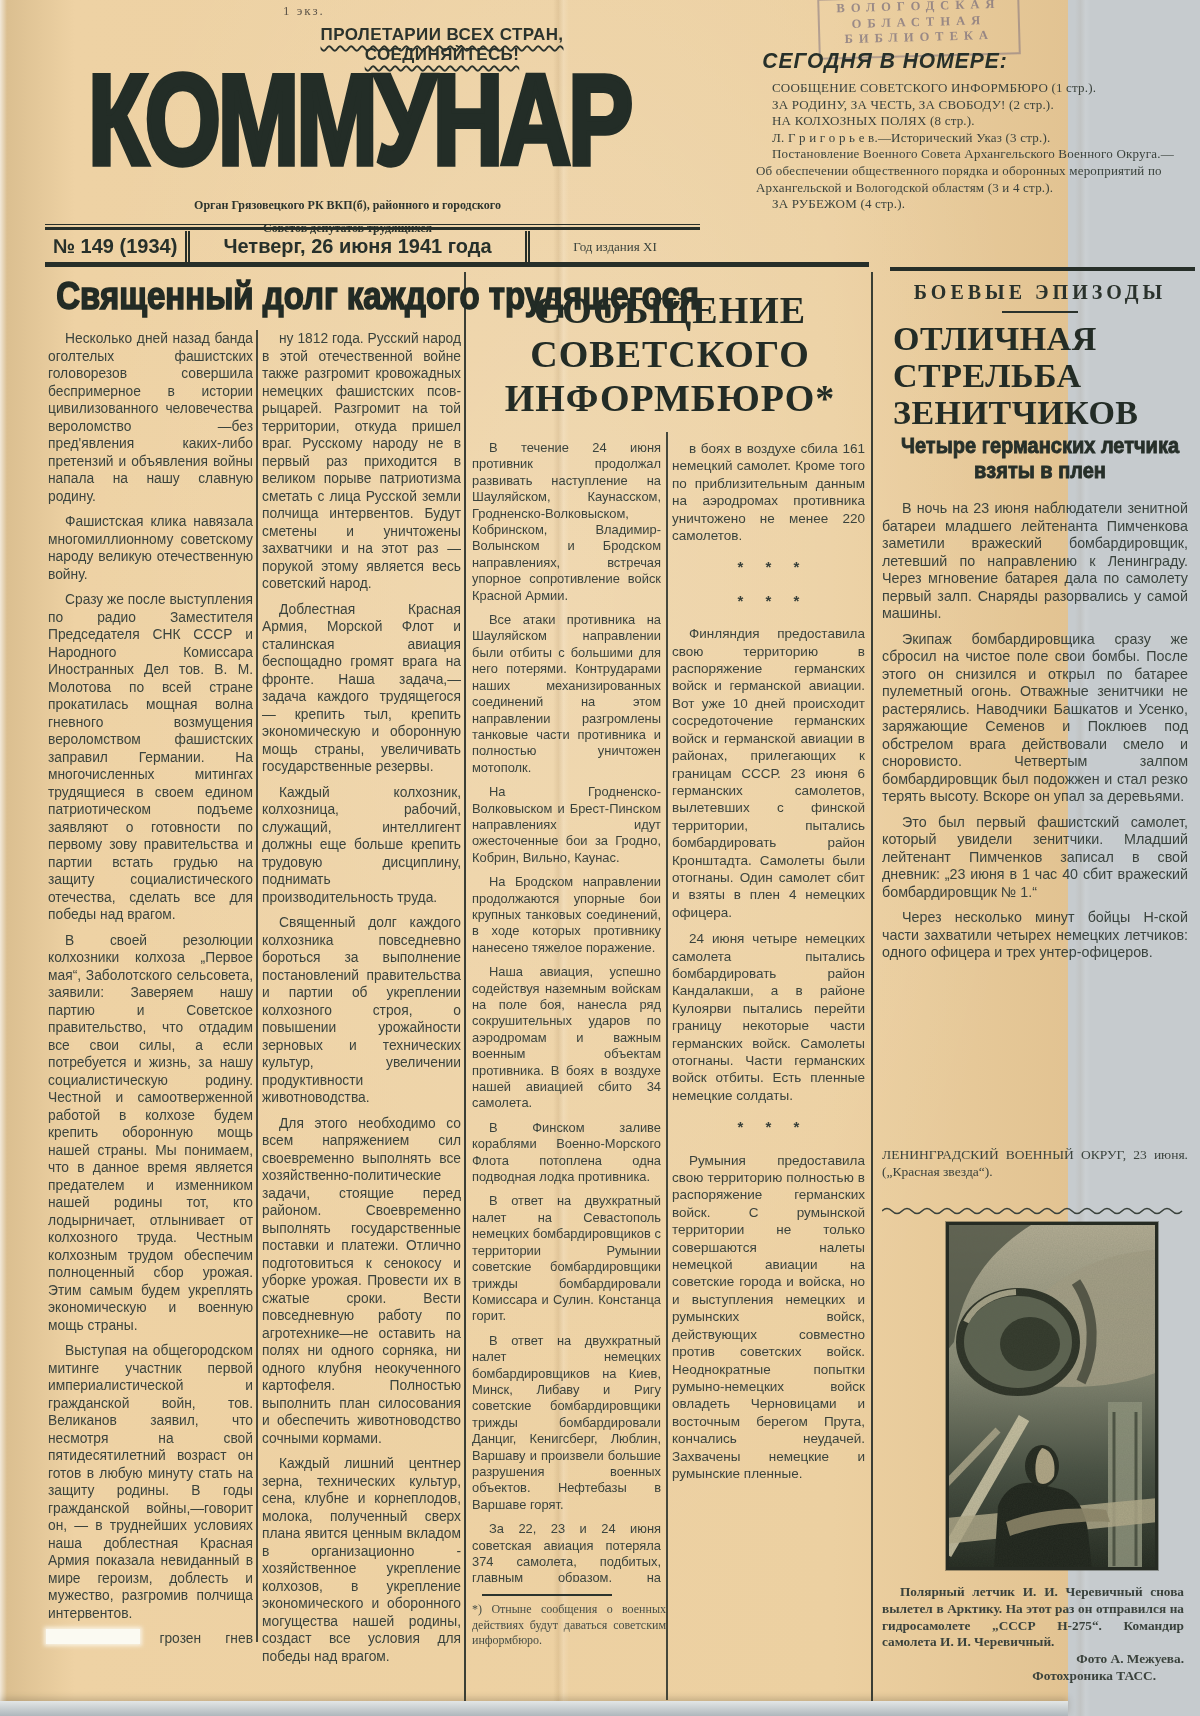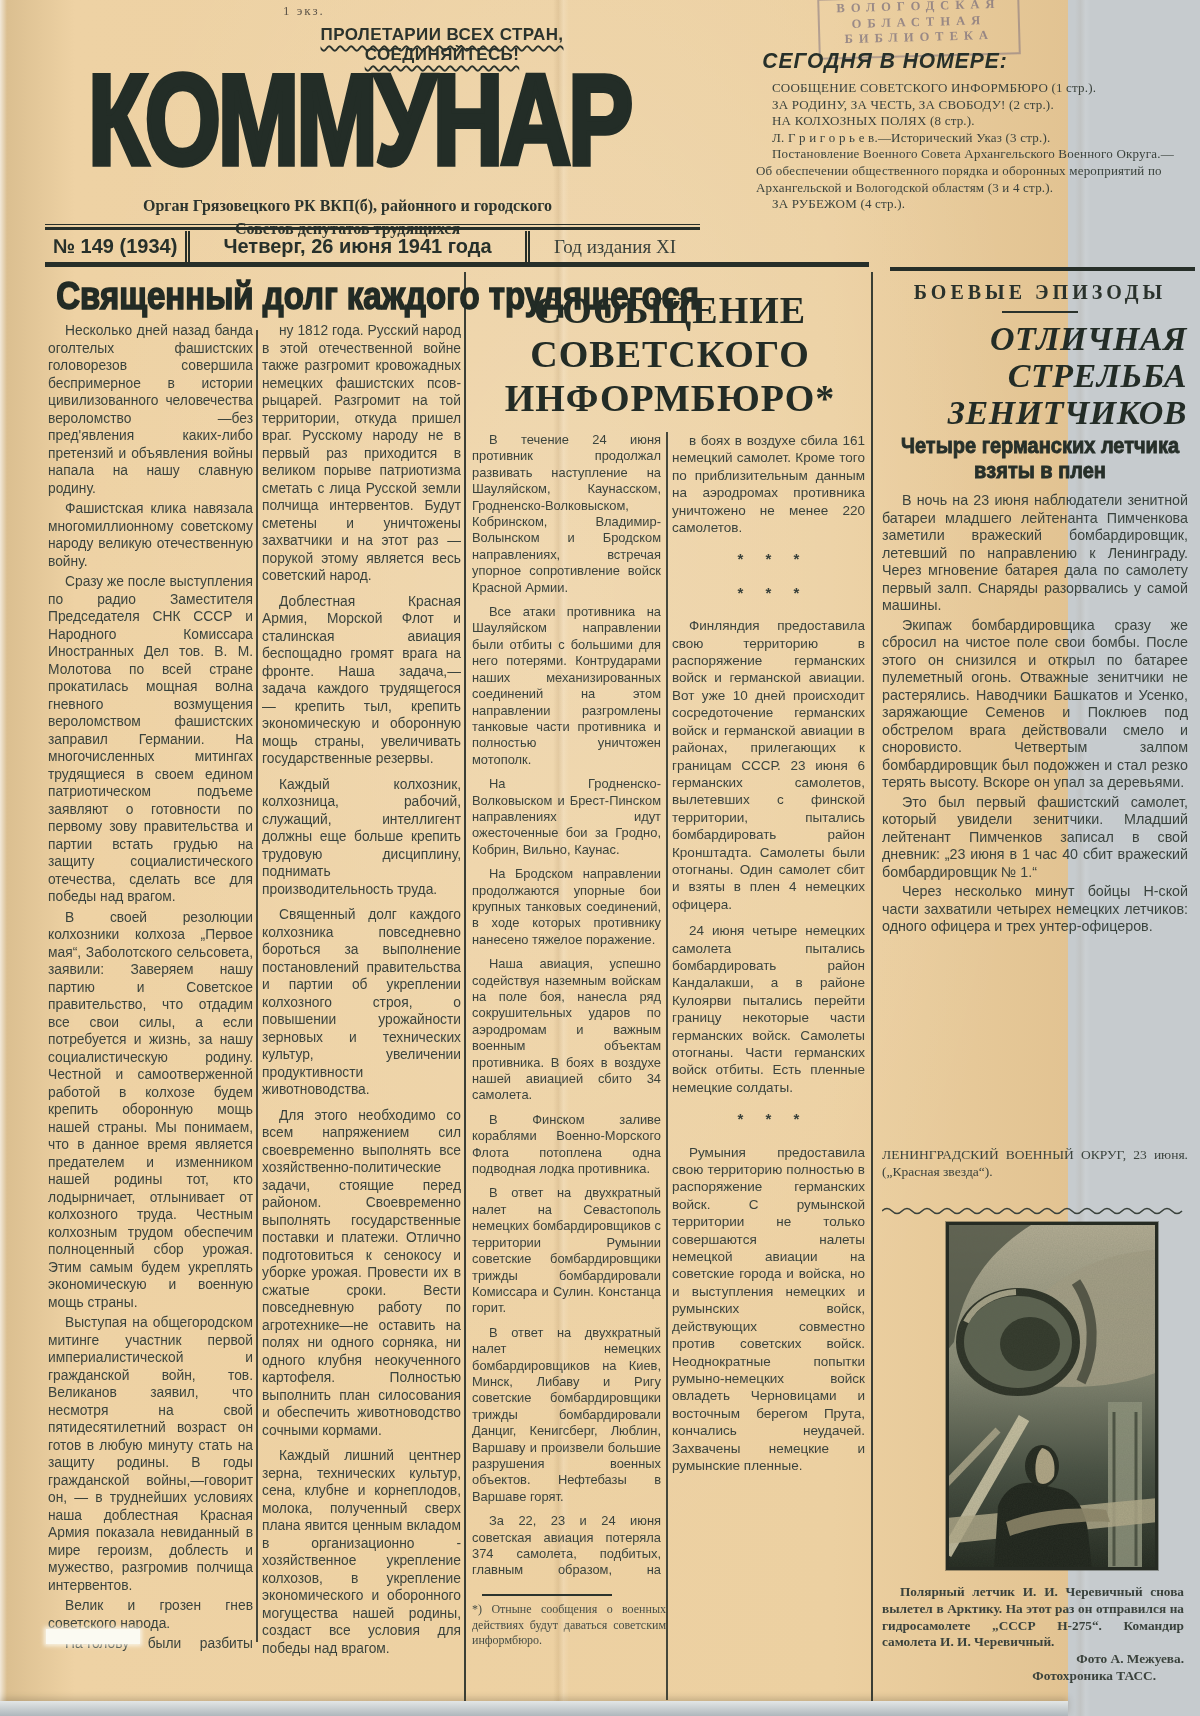--- a/index.html
+++ b/index.html
@@ -24,39 +24,39 @@
     font-family:"Liberation Serif",serif;font-weight:bold;}
   .stamp p{margin:0;font-size:12.5px;line-height:15.5px;letter-spacing:6px;}
   .slogan{position:absolute;left:252px;top:25px;width:380px;text-align:center;
     font-weight:bold;font-size:17px;letter-spacing:.4px;color:#2b332d;
     text-decoration:underline wavy 1.5px;text-underline-offset:5px;}
   .masthead{position:absolute;left:88px;top:46px;font-weight:900;font-size:96px;
     letter-spacing:-3px;color:#232d27;transform:scale(1.02,1.34);transform-origin:left top;
     -webkit-text-stroke:4px #232d27;white-space:nowrap;}
   .subtitle{position:absolute;left:55px;top:194px;width:585px;text-align:center;
     font-family:"Liberation Serif",serif;font-weight:bold;color:#2c342e;}
-  .subtitle div{font-size:16px;line-height:23px;}
+  .subtitle div{font-size:12px;line-height:23px;}
   .toc-title{position:absolute;left:740px;top:49px;width:290px;text-align:center;
     font-style:italic;font-weight:900;font-size:21px;letter-spacing:1px;color:#27302a;
     transform:scaleY(1.05);}
   .toc-items{position:absolute;left:735px;top:80px;width:418px;
     font-family:"Liberation Serif",serif;font-size:13px;line-height:16.6px;color:#3a423c;margin-left:21px;}
   .toc-items p{margin:0;text-indent:16px;letter-spacing:.2px;}
 
   
   .rule{position:absolute;background:#272f29;}
   .datebar{position:absolute;left:45px;top:231px;width:655px;height:31px;display:flex;color:#27302a;}
   .db-cell{display:flex;align-items:center;justify-content:center;font-weight:bold;font-size:20px;}
   .db-num{width:140px;}
   .db-date{width:335px;border-left:5px double #272f29;border-right:5px double #272f29;}
-  .db-year{flex:1;font-family:"Liberation Serif",serif;font-weight:normal;font-size:19px;color:#39413b;}
+  .db-year{flex:1;font-family:"Liberation Serif",serif;font-weight:normal;font-size:13px;color:#39413b;}
 
   
   .col{position:absolute;text-align:justify;overflow:hidden;color:#3a433d;}
-  .col p{margin:0 0 3px;text-indent:17px;}
+  .col p{margin:8px 0 3px;text-indent:17px;}
   .colA{left:48px;top:322px;width:205px;height:1330px;font-size:13.8px;line-height:17.5px;}
   .colB{left:262px;top:322px;width:199px;height:1380px;font-size:13.8px;line-height:17.5px;}
   .colB p{margin-bottom:8px;}
   .colC{left:472px;top:432px;width:189px;height:1150px;font-size:12.9px;line-height:16.4px;}
   .colC p{margin-bottom:8px;}
   .colD{left:672px;top:432px;width:193px;height:1272px;font-size:13.5px;line-height:17.4px;}
   .colD p{margin-bottom:9px;}
   .colE{left:882px;top:492px;width:306px;height:652px;font-size:14.3px;line-height:17.5px;}
   .colE p{margin-bottom:2px;text-indent:20px;}
   p.stars{text-align:center;text-indent:0;margin:14px 0 16px;word-spacing:18px;
@@ -65,23 +65,23 @@
   .headline-left{position:absolute;left:50px;top:274px;width:416px;text-align:center;
     font-weight:900;font-size:34px;color:#222b25;white-space:nowrap;
     transform:scale(.97,1.14);transform-origin:center top;-webkit-text-stroke:1.4px #222b25;}
   .headline-center{position:absolute;left:478px;top:288px;width:384px;text-align:center;
     font-family:"Liberation Serif",serif;font-weight:900;font-size:38px;line-height:44px;
     letter-spacing:1px;color:#232c26;}
   .kicker{position:absolute;left:900px;top:281px;width:280px;text-align:center;
     font-family:"Liberation Serif",serif;font-weight:bold;font-size:20px;
     letter-spacing:4px;color:#2a322c;}
   .kicker-rule{position:absolute;left:1002px;top:311px;width:76px;height:2px;background:#2a322c;}
-  .headline-right{position:absolute;left:893px;top:320px;width:294px;text-align:right;
+  .headline-right{position:absolute;left:893px;top:320px;width:294px;text-align:left;
     font-family:"Liberation Serif",serif;font-weight:900;font-size:34px;line-height:37px;
-    color:#232c26;letter-spacing:.5px;font-style:italic;}
+    color:#232c26;letter-spacing:.5px;}
   .subhead{position:absolute;left:893px;top:434px;width:294px;text-align:center;
     font-weight:900;font-size:20px;line-height:23px;color:#27302a;
     transform:scaleY(1.08);transform-origin:center top;-webkit-text-stroke:.8px #27302a;}
 
   .footnote-rule{position:absolute;left:482px;top:1594px;width:130px;height:2px;background:#2c342e;}
   .footnote{position:absolute;left:472px;top:1602px;width:194px;text-align:justify;
     font-family:"Liberation Serif",serif;font-size:12px;line-height:15.5px;color:#454d46;}
   .byline{position:absolute;left:882px;top:1146px;width:306px;text-align:justify;
     font-family:"Liberation Serif",serif;font-size:13.5px;line-height:17px;color:#3a423c;}
 

